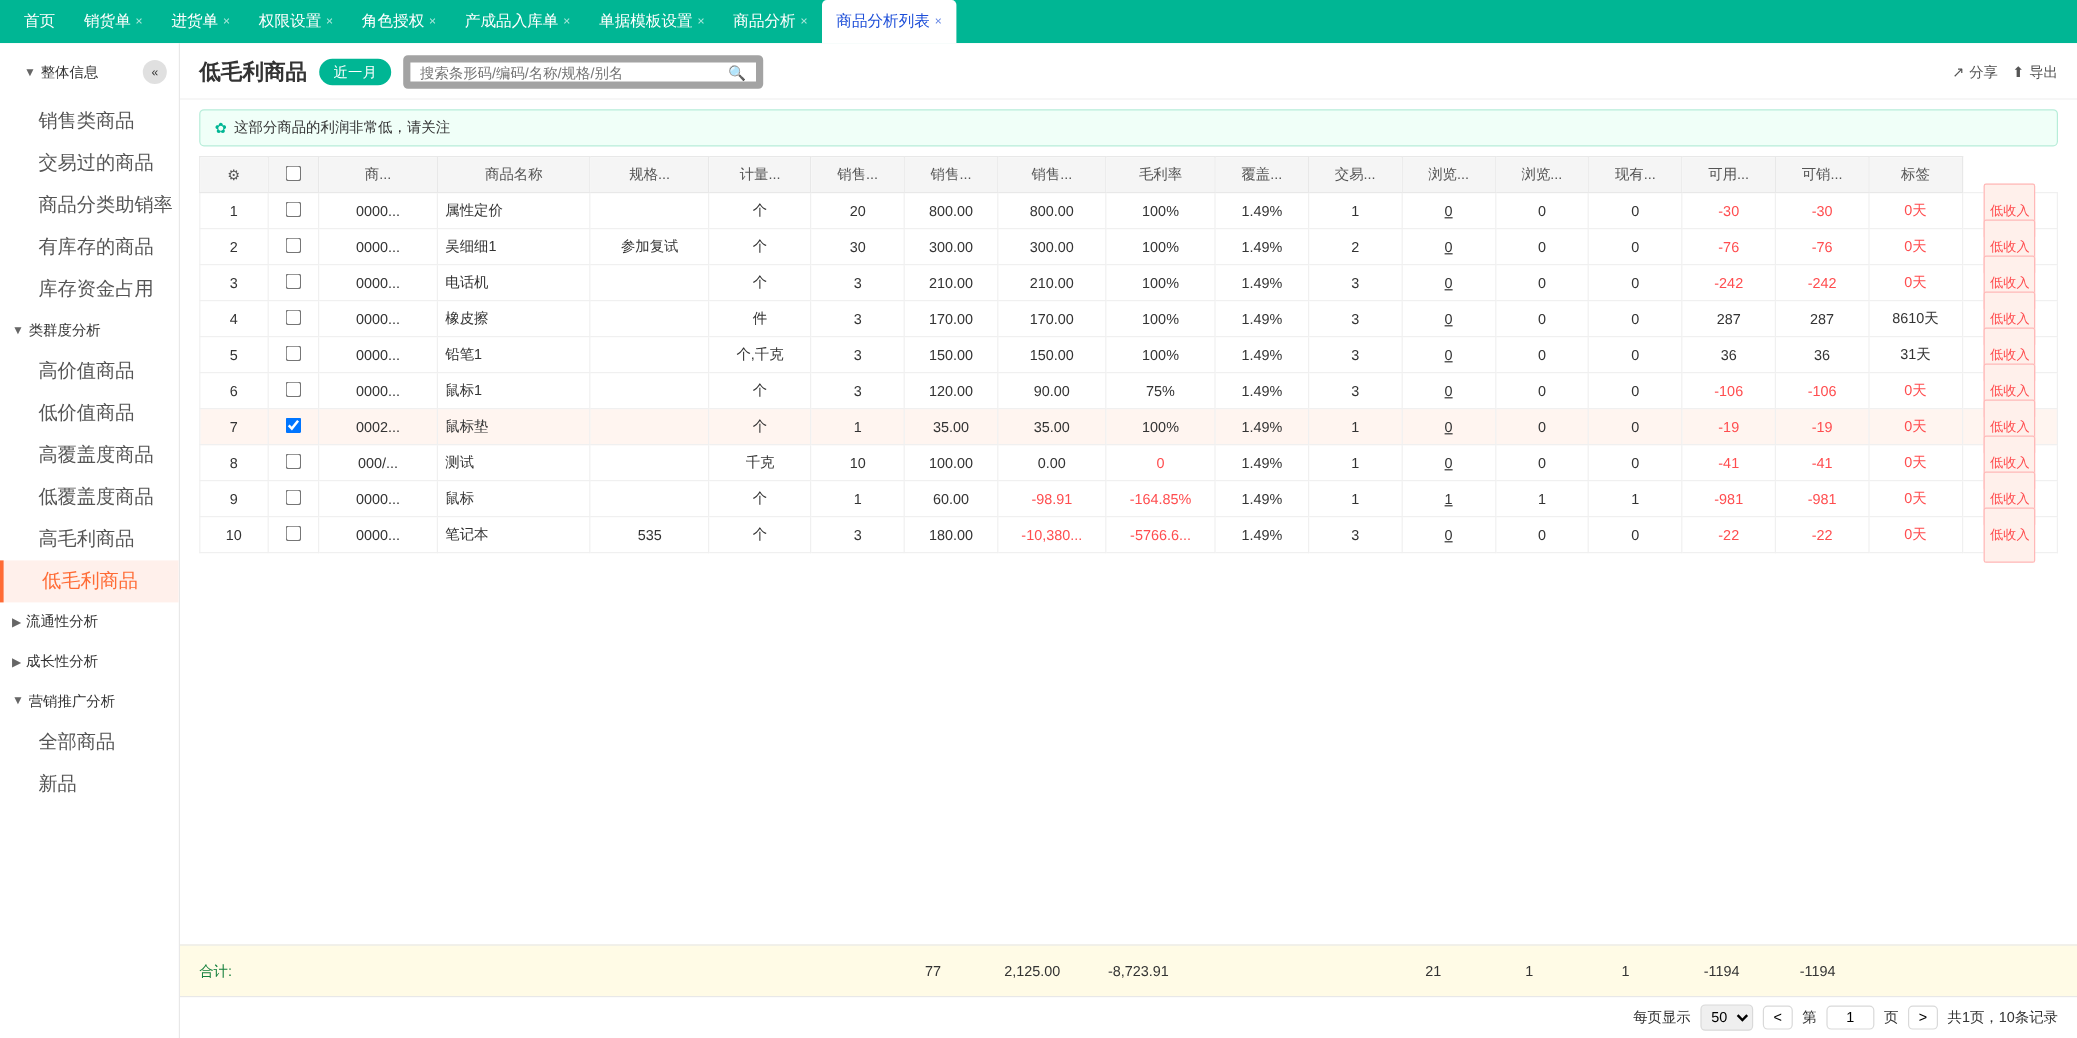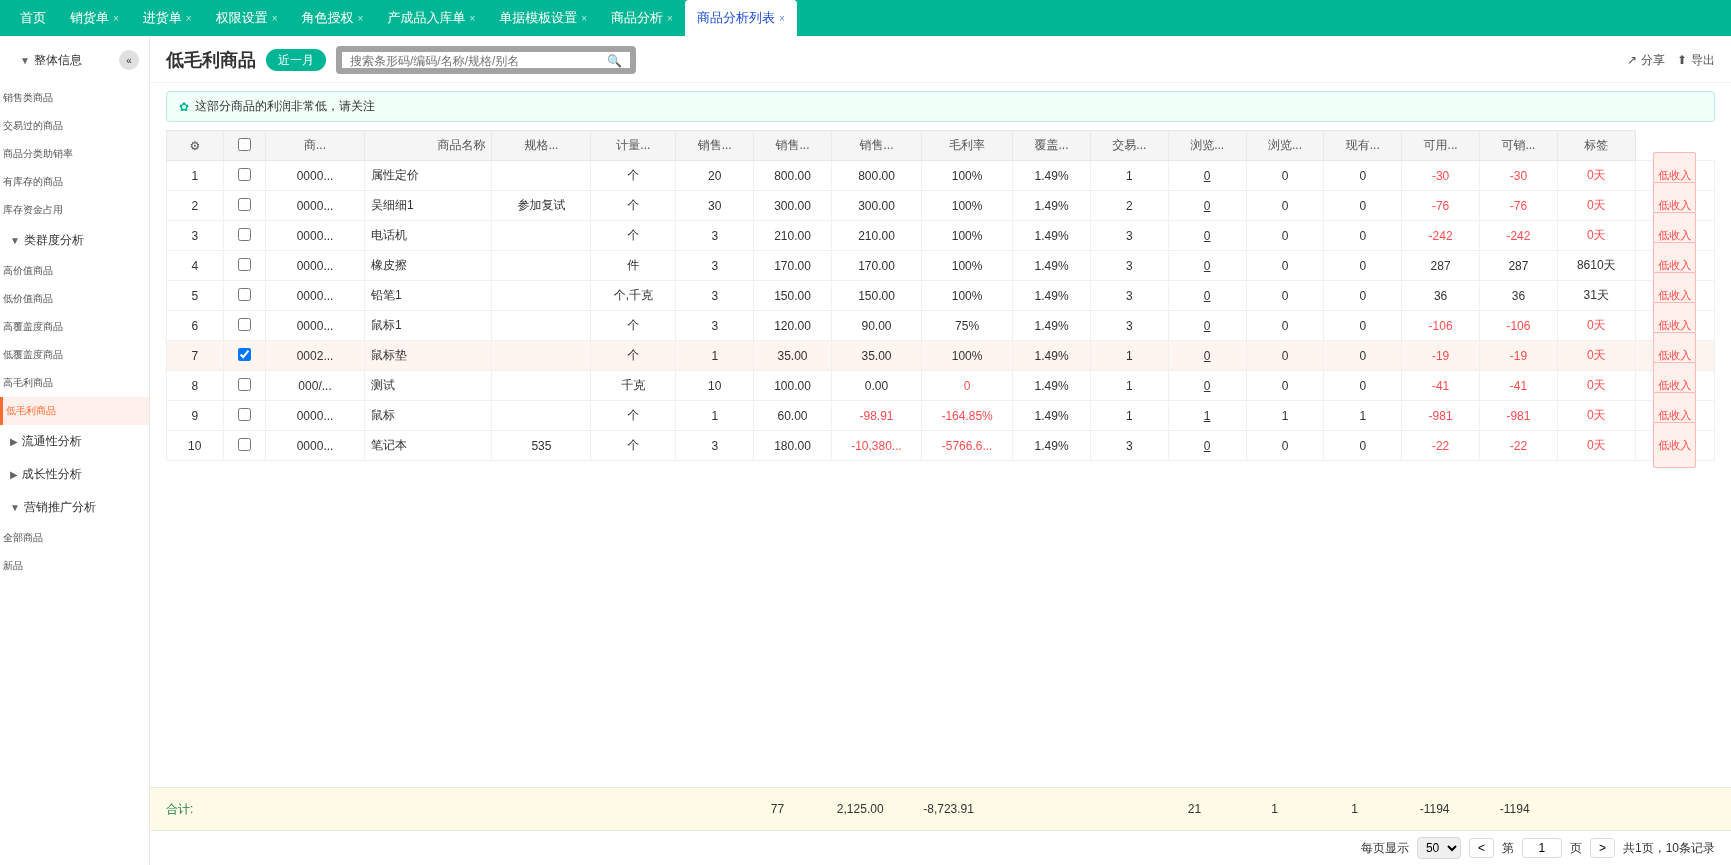--- a/index.html
+++ b/index.html
@@ -45,22 +45,22 @@
       display: flex;
       align-items: center;
       padding: 8px 10px;
       font-size: 12px;
       color: #333;
       cursor: pointer;
       font-weight: 500;
     }
     .sidebar-group-header .arrow { margin-right: 4px; color: #666; font-size: 10px; }
     .sidebar-item {
-      padding: 7px 10px 7px 3px;
-      font-size: 10px;
+      padding: 7px 10px 7px 32px;
+      font-size: 16px;
       color: #555;
       cursor: pointer;
       white-space: nowrap;
     }
     .sidebar-item.active { background: #fff0eb; color: #ff6b35; border-left: 3px solid #ff6b35; }
     .collapse-btn {
       width: 20px;
       height: 20px;
       background: #e0e0e0;
       border-radius: 50%;
@@ -242,21 +242,21 @@
       text-align: center;
       font-size: 12px;
     }
 
     
     input[type=checkbox] { cursor: pointer; }
 
     .col-num { width: 40px; }
     .col-check { width: 30px; }
     .col-code { width: 70px; }
-    .col-name { width: 90px; text-align: right; }
+    .col-name { width: 90px; text-align: center; }
     .col-spec { width: 70px; }
     .col-unit { width: 60px; }
     .col-mid { width: 55px; }
     .col-tag { width: 55px; }
   </style>
 </head>
 <body>
 
 <div class="top-nav">
   <div class="nav-item">首页</div>

